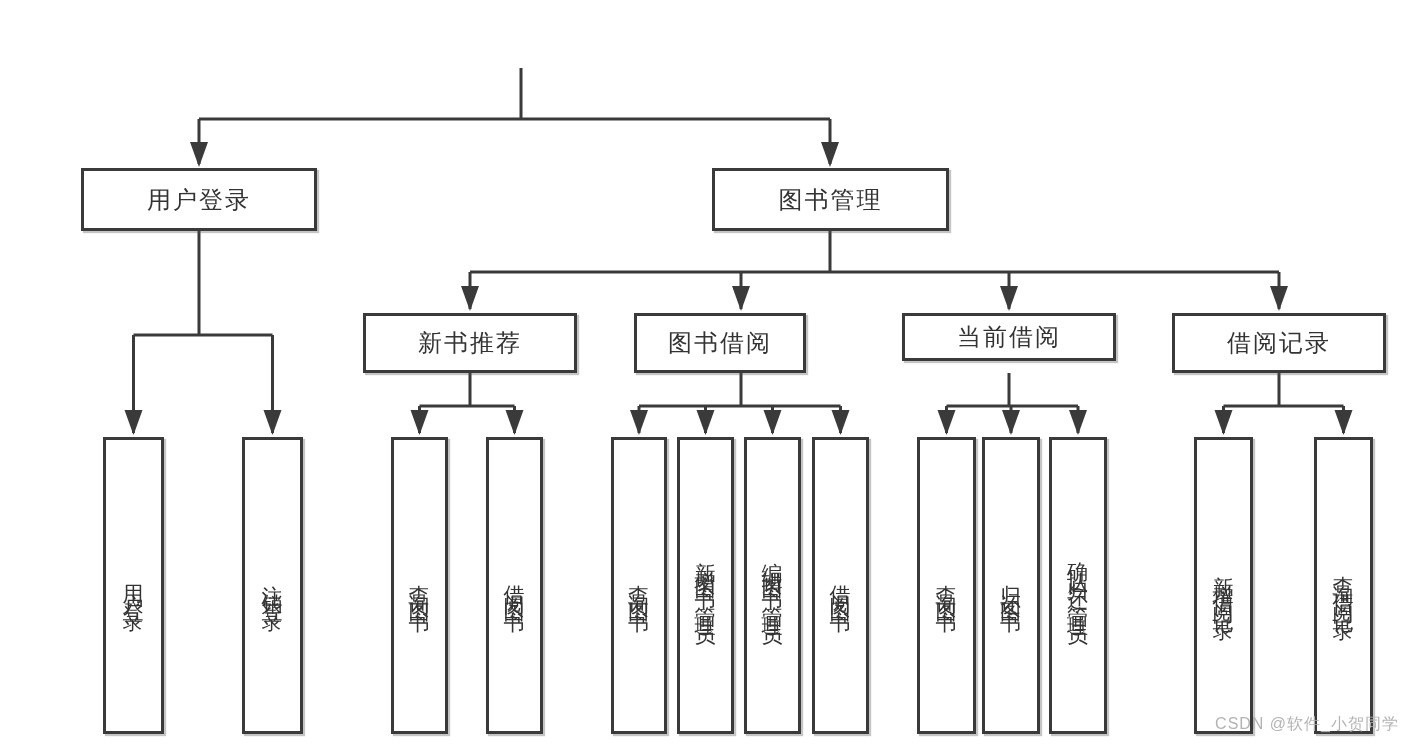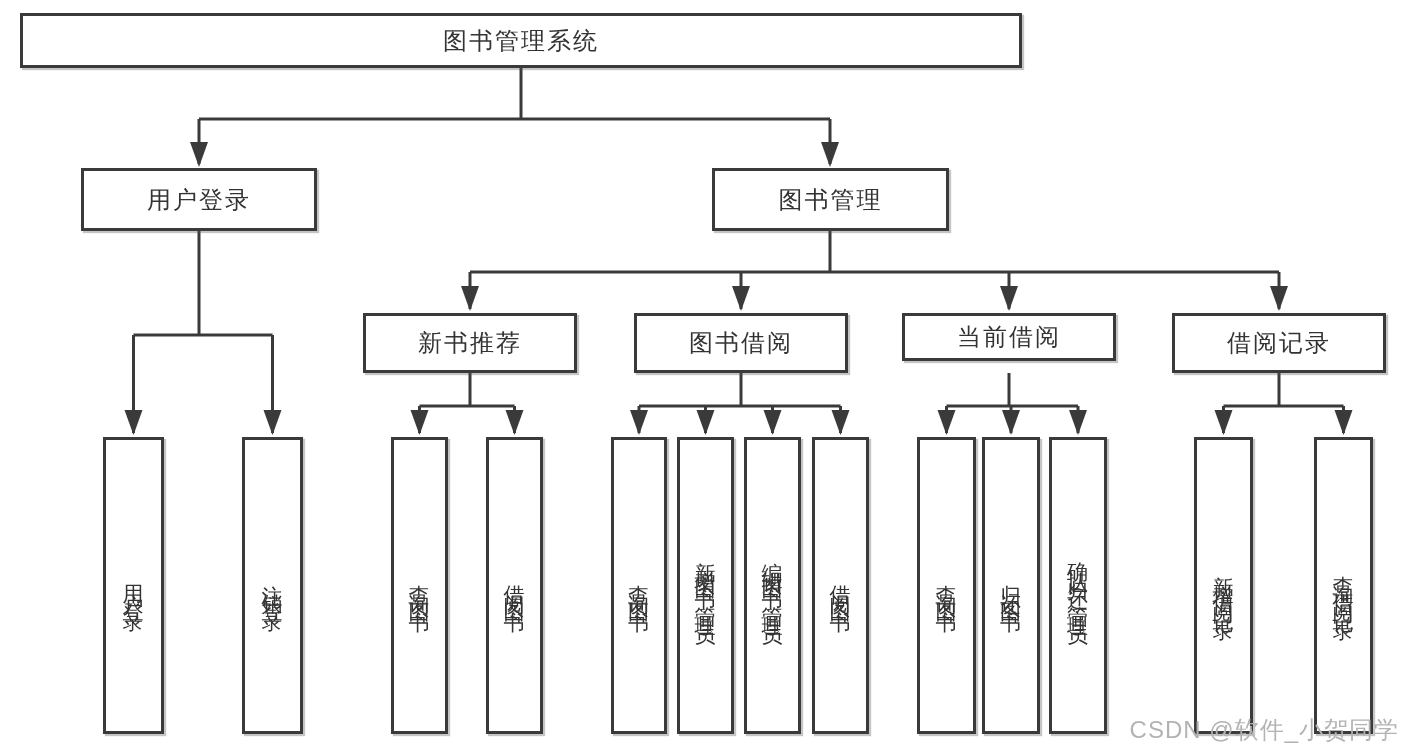--- a/index.html
+++ b/index.html
@@ -37,21 +37,21 @@
     line-height: 1;
     color: var(--text);
   }
   
   .n-root  { left: 20px;  top: 13px;  width: 1002px; height: 55px; }
   
   .n-l2a   { left: 81px;  top: 168px; width: 236px;  height: 63px; }
   .n-l2b   { left: 712px; top: 168px; width: 237px;  height: 63px; justify-content: center; }
   
   .n-l3a   { left: 363px;  top: 313px; width: 214px; height: 60px; }
-  .n-l3b   { left: 634px;  top: 313px; width: 214px; height: 60px; }
+  .n-l3b   { left: 634px;  top: 313px; width: 172px; height: 60px; }
   .n-l3c   { left: 902px;  top: 313px; width: 214px; height: 48px; }
   .n-l3d   { left: 1172px; top: 313px; width: 214px; height: 60px; }
   
   .leaf    { top: 437px; height: 297px; }
   .n-a1 { left: 103px;  width: 61px; }
   .n-a2 { left: 242px;  width: 61px; }
   .n-b1 { left: 391px;  width: 57px; }
   .n-b2 { left: 486px;  width: 57px; }
   .n-c1 { left: 611px;  width: 56px; }
   .n-c2 { left: 677px;  width: 57px; }
@@ -59,21 +59,21 @@
   .n-c4 { left: 812px;  width: 57px; }
   .n-d1 { left: 917px;  width: 59px; }
   .n-d2 { left: 982px;  width: 58px; }
   .n-d3 { left: 1049px; width: 58px; }
   .n-e1 { left: 1194px; width: 59px; }
   .n-e2 { left: 1314px; width: 59px; }
   .watermark {
     position: absolute;
     right: 6px;
     top: 714px;
-    font-size: 24px;
+    font-size: 16px;
     letter-spacing: 1px;
     color: var(--watermark);
     white-space: nowrap;
     z-index: 5;
   }
 </style>
 </head>
 <body>
 
 <div class="stage">
@@ -118,23 +118,20 @@
 
       <path d="M937.5 410 L955.5 410 L946.5 435 Z"></path>
       <path d="M1002 410 L1020 410 L1011 435 Z"></path>
       <path d="M1069 410 L1087 410 L1078 435 Z"></path>
 
       <path d="M1214.5 410 L1232.5 410 L1223.5 435 Z"></path>
       <path d="M1334.5 410 L1352.5 410 L1343.5 435 Z"></path>
     </g>
   </svg>
 
-  <div class="node hnode n-root">
-    <span>图书管理系统</span>
-  </div>
 
   <div class="node hnode n-l2a">
     <span>用户登录</span>
   </div>
   <div class="node hnode n-l2b">
     <span>图书管理</span>
   </div>
 
   <div class="node hnode n-l3a">
     <span>新书推荐</span>

